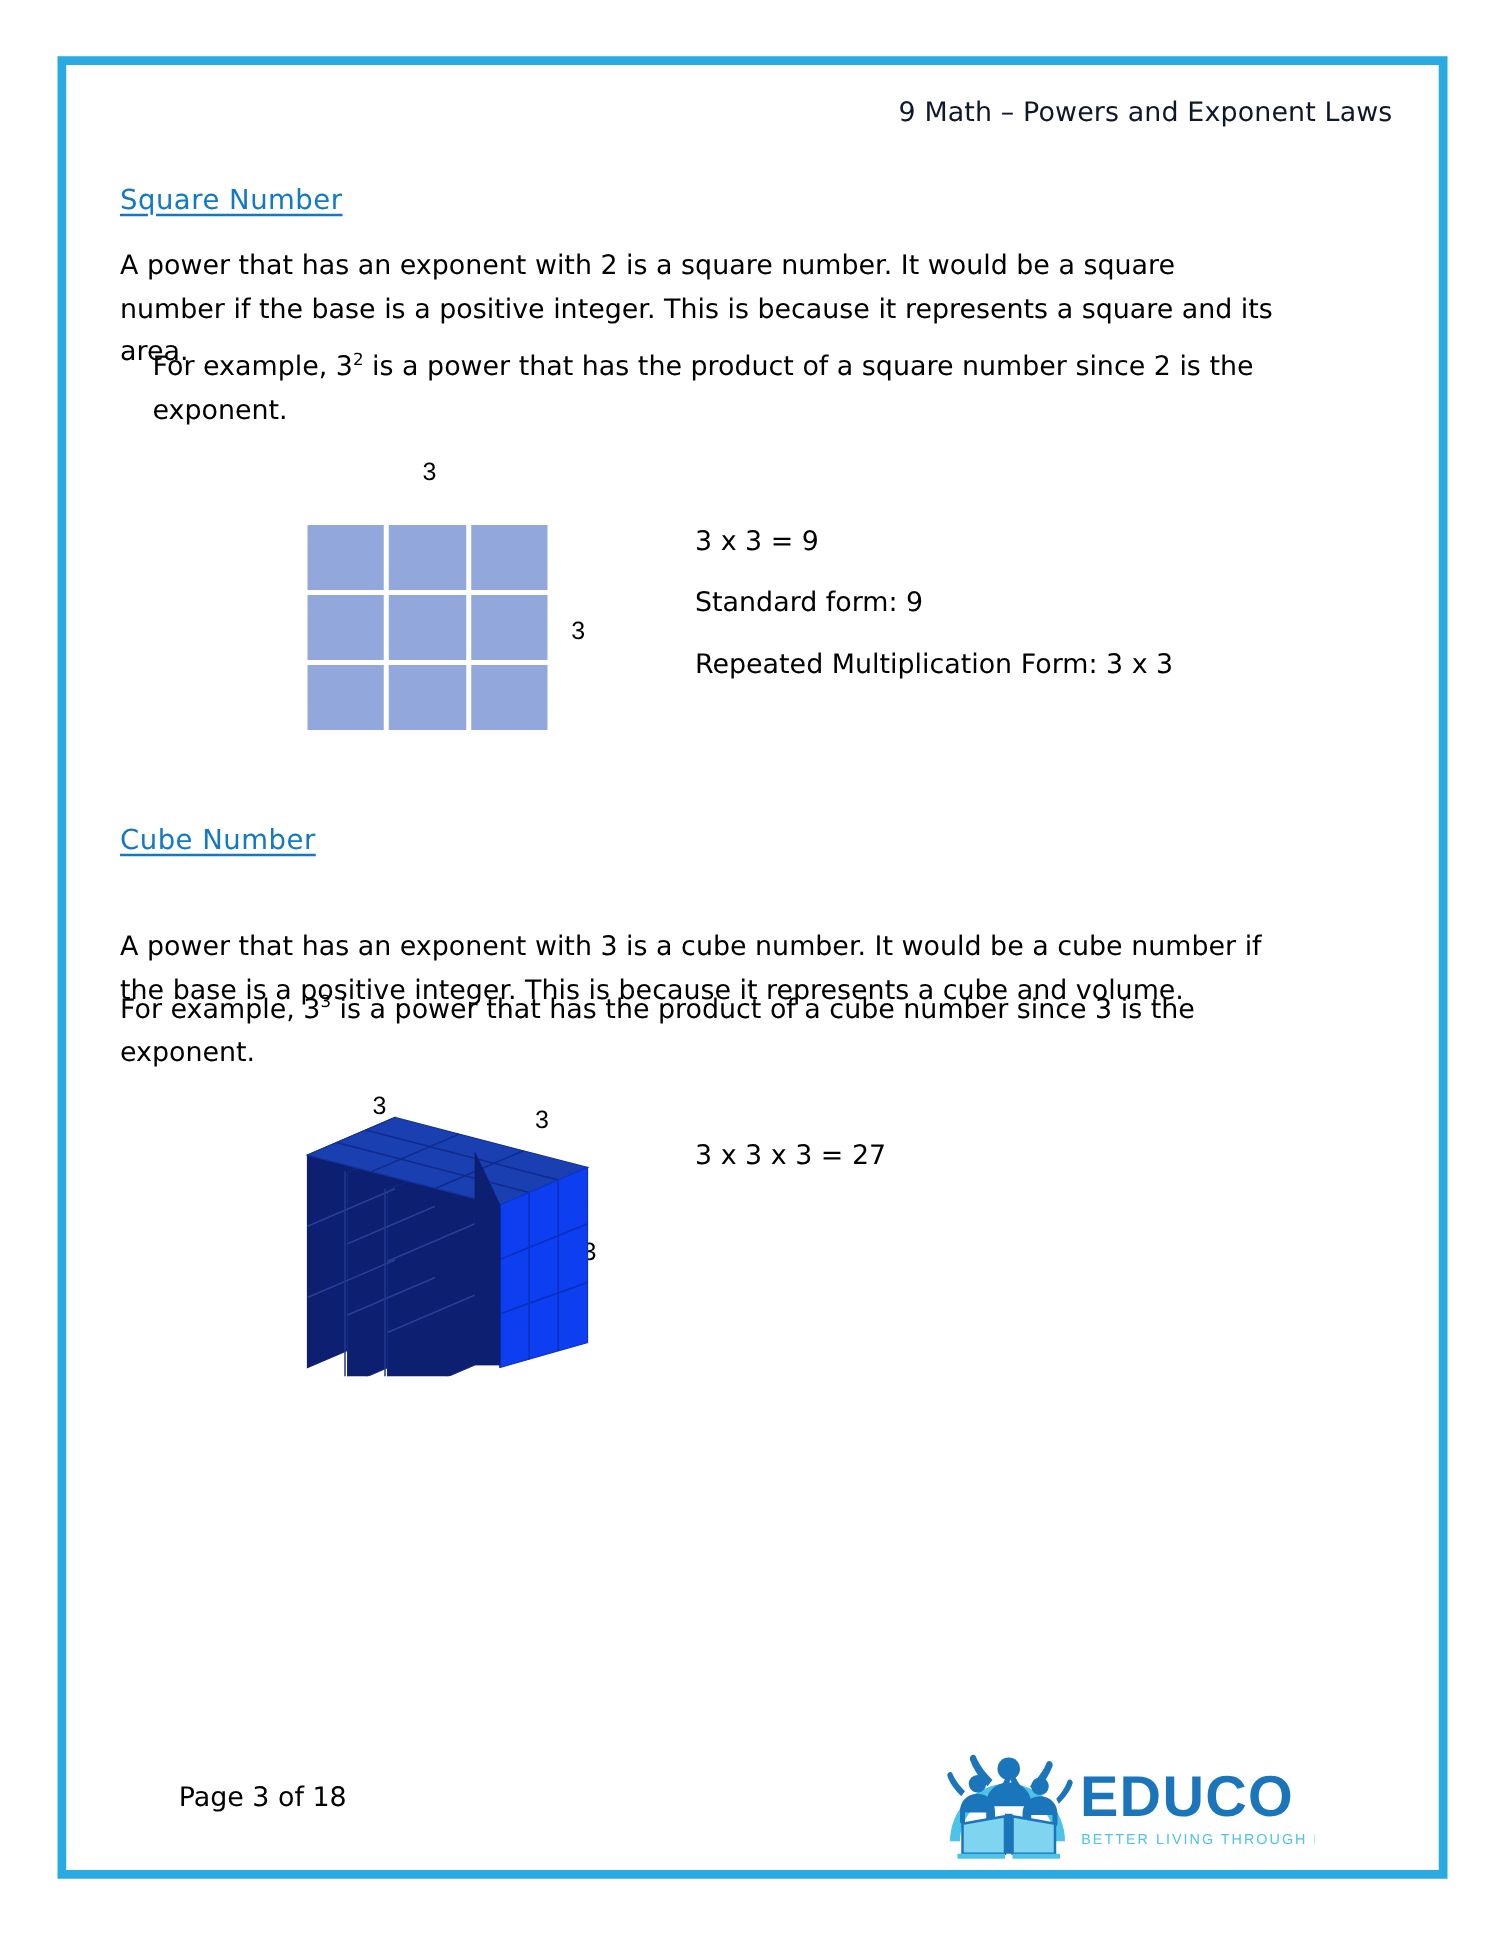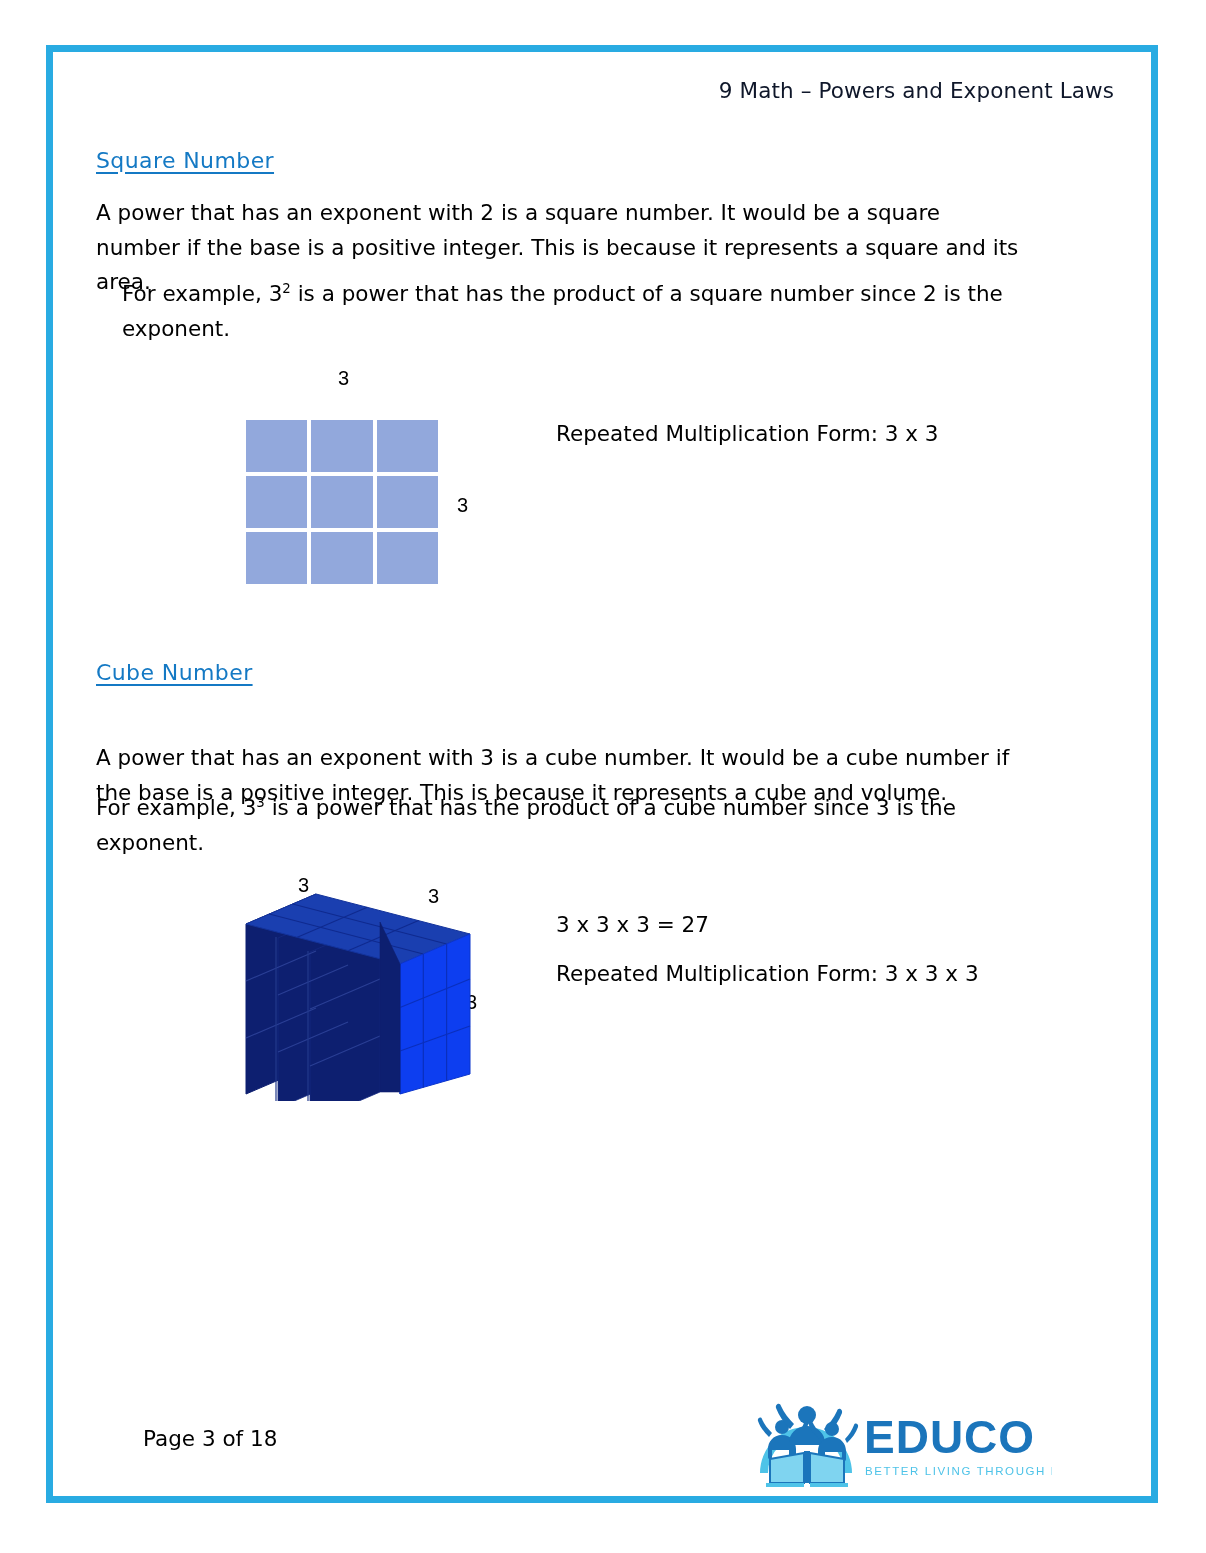--- a/index.html
+++ b/index.html
@@ -161,20 +161,22 @@
   <div class="cell"></div>
   <div class="cell"></div>
   <div class="cell"></div>
   <div class="cell"></div>
   <div class="cell"></div>
   <div class="cell"></div>
   <div class="cell"></div>
 </div>
 
 <div class="fig-text-block" id="square-text">
+  <div class="line">3 x 3 = 9</div>
+  <div class="line">Standard form: 9</div>
   <div class="line">Repeated Multiplication Form: 3 x 3</div>
 </div>
 
 <div class="section-heading" style="top:660px;">Cube Number</div>
 
 <div class="body-para" style="top:709px;margin-top:32px;">A power that has an exponent with 3 is a cube number. It would be a cube number if the base is a positive integer. This is because it represents a cube and volume.</div>
 
 <div class="body-para" style="top:791px;">
   <span>For example, </span><span>3</span><sup class="exp">3</sup><span> is a power that has the product of a cube number since 3 is the exponent.</span>
 </div>
@@ -221,21 +223,20 @@
     <line x1="162" y1="121.5" x2="232" y2="93" stroke="#0A2FBC" stroke-width="1.2"></line>
     <line x1="162" y1="165" x2="232" y2="140" stroke="#0A2FBC" stroke-width="1.2"></line>
   </g>
 
   <line x1="162" y1="78" x2="162" y2="208" stroke="#0A2FBC" stroke-width="1.2"></line>
   <polygon points="142,36 162,78 162,206 142,206" fill="#0D1F70" stroke="#0D1F70" stroke-width="0.6"></polygon>
 </svg>
 
 <div class="fig-text-block" id="cube-text">
   <div class="line">3 x 3 x 3 = 27</div>
-  <div class="line">Repeated Multiplication Form: 3 x 3 x 3</div>
 </div>
 
 <div id="footer-text">
   <div class="fline">Page 3 of 18</div>
 </div>
 
 <svg id="educo-logo" viewBox="0 0 300 95">
 
   <path d="M8 78 A46 46 0 0 1 100 78 L92 78 A38 38 0 0 0 16 78 Z" fill="#4EC3E8"></path>
 

